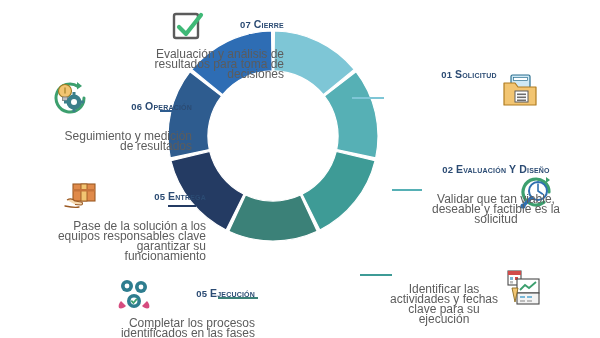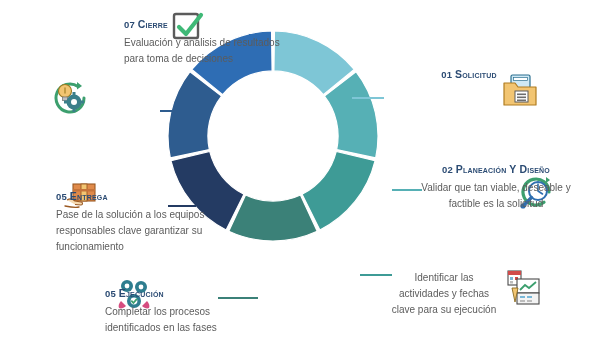--- a/index.html
+++ b/index.html
@@ -45,27 +45,27 @@
     letter-spacing: 0.2px;
     white-space: nowrap;
     line-height: 12px;
   }
   .callout .title .num { font-size: 9.5px; }
   .callout .title .word {
     font-variant: small-caps;
     font-size: 10.5px;
   }
   .callout .desc {
-    font-size: 10px;
-    line-height: 16px;
+    font-size: 12px;
+    line-height: 10px;
     color: #5c5c5c;
-    margin-top: 4px;
+    margin-top: 18px;
   }
   .align-left { text-align: center; }
-  .align-right { text-align: left; }
+  .align-right { text-align: right; }
 
   
   .conn {
     position: absolute;
     background: #6ba5c4;
   }
 
   
   #c01 { left: 381px; top: 68px; }
   #c02 { left: 421px; top: 163px; width: 150px; }
@@ -210,21 +210,21 @@
   <div class="callout align-left" id="c01">
     <div class="title">
       <span class="num">01</span>
       <span class="word">Solicitud</span>
     </div>
   </div>
 
   <div class="callout align-left" id="c02">
     <div class="title">
       <span class="num">02</span>
-      <span class="word">Planeación Y Diseño</span>
+      <span class="word">Evaluación Y Diseño</span>
     </div>
     <div class="desc">Validar que tan viable, deseable y factible es la solicitud</div>
   </div>
 
   <div class="callout align-left" id="c03">
     <div class="desc">Identificar las actividades y fechas clave para su ejecución</div>
   </div>
 
   <div class="callout align-right" id="c04">
     <div class="title">
@@ -235,20 +235,27 @@
   </div>
 
   <div class="callout align-right" id="c05">
     <div class="title">
       <span class="num">05</span>
       <span class="word">Entrega</span>
     </div>
     <div class="desc">Pase de la solución a los equipos responsables clave garantizar su funcionamiento</div>
   </div>
 
+  <div class="callout align-right" id="c06">
+    <div class="title">
+      <span class="num">06</span>
+      <span class="word">Operación</span>
+    </div>
+    <div class="desc">Seguimiento y medición de resultados</div>
+  </div>
 
   <div class="callout align-right" id="c07">
     <div class="title">
       <span class="num">07</span>
       <span class="word">Cierre</span>
     </div>
     <div class="desc">Evaluación y análisis de resultados para toma de decisiones</div>
   </div>
 
 </div>

